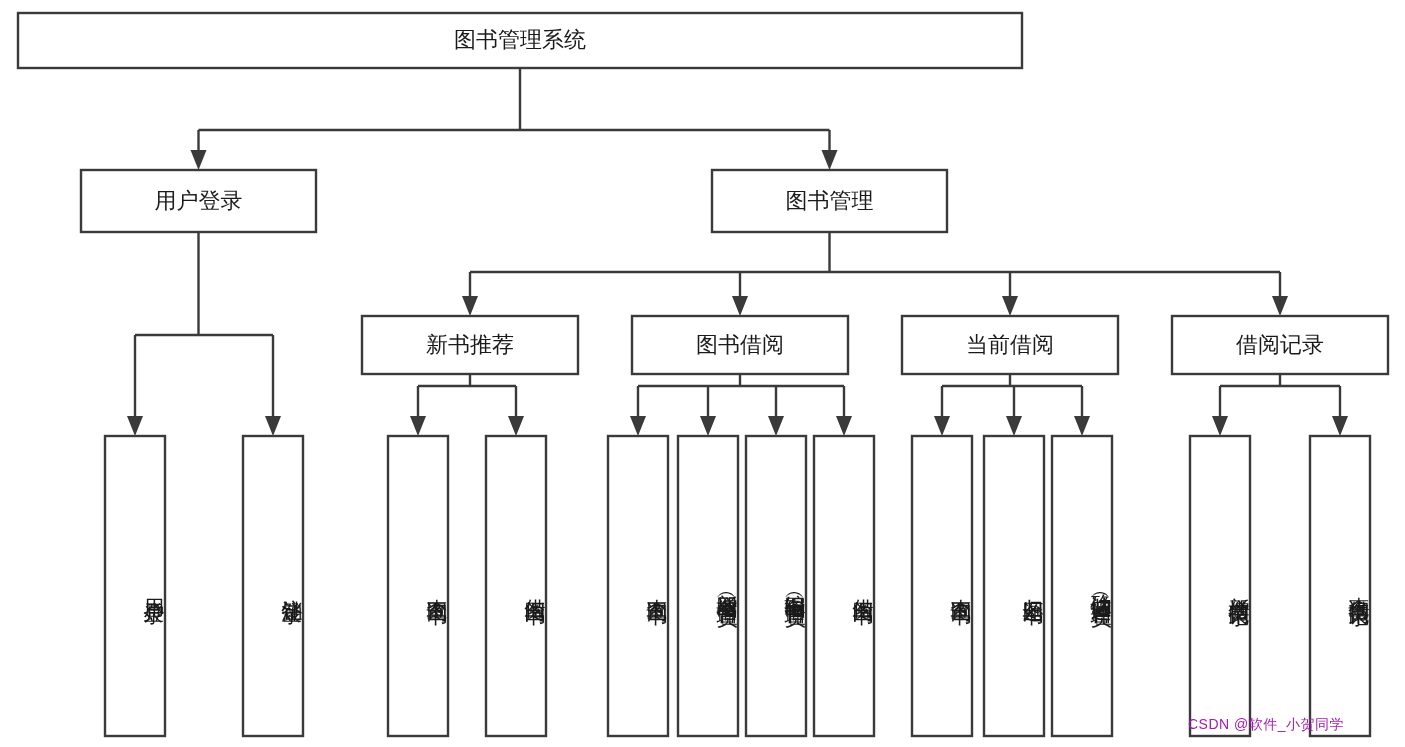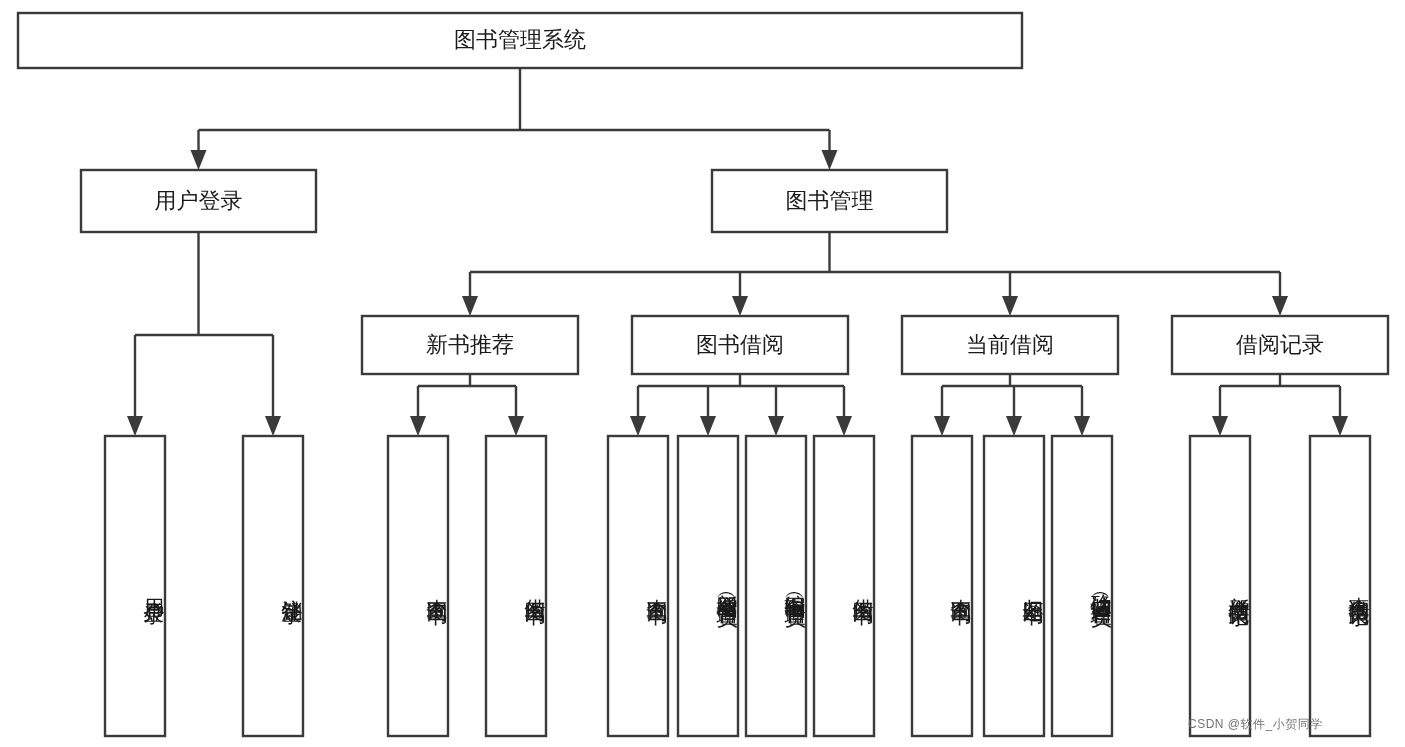--- a/index.html
+++ b/index.html
@@ -29,22 +29,22 @@
     font-size:21px;
     line-height:1.05;
     letter-spacing:2px;
     color:#1a1a1a;
     white-space:nowrap;
     pointer-events:none;
   }
   .watermark{
     position:absolute;
     left:1188px;top:716px;
-    font-size:12px;
-    color:#737373;
+    font-size:14px;
+    color:#a21caf;
     letter-spacing:0.5px;
     white-space:nowrap;
     text-align:center;
   }
 </style>
 </head>
 <body>
 
 <div id="stage">
   <svg id="diagram" viewBox="0 0 1405 747" xmlns="http://www.w3.org/2000/svg">

